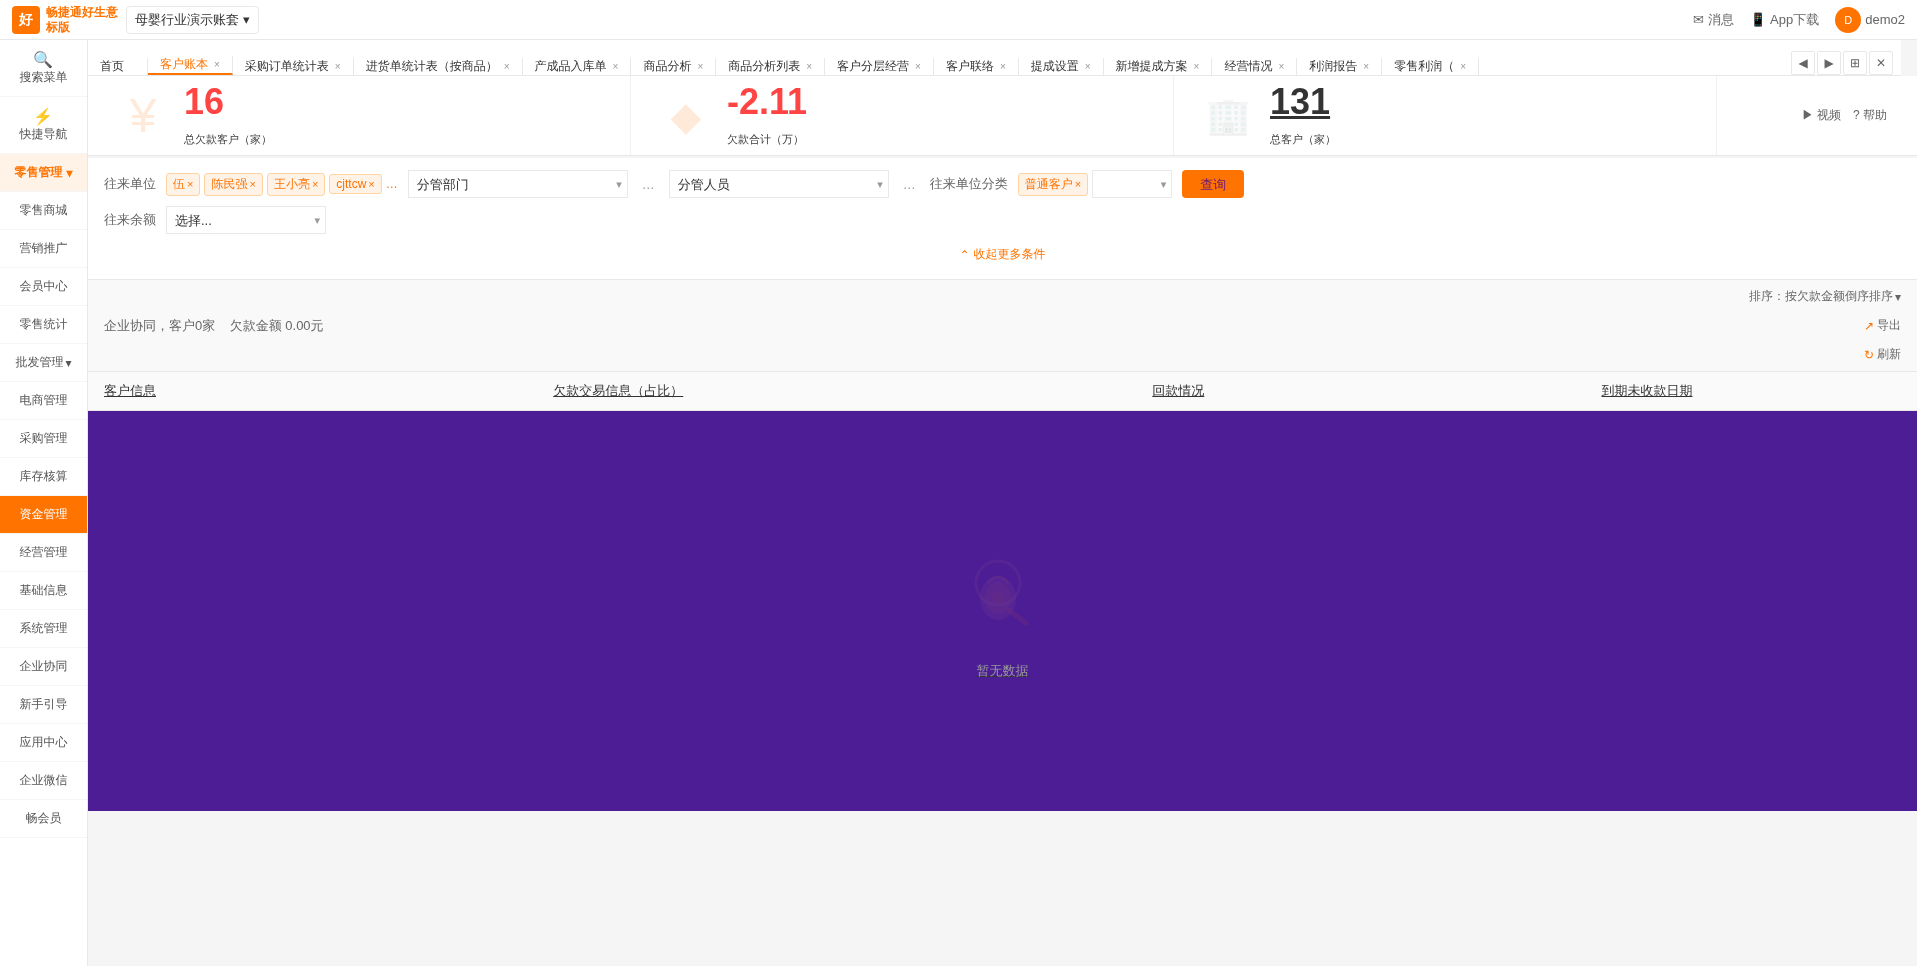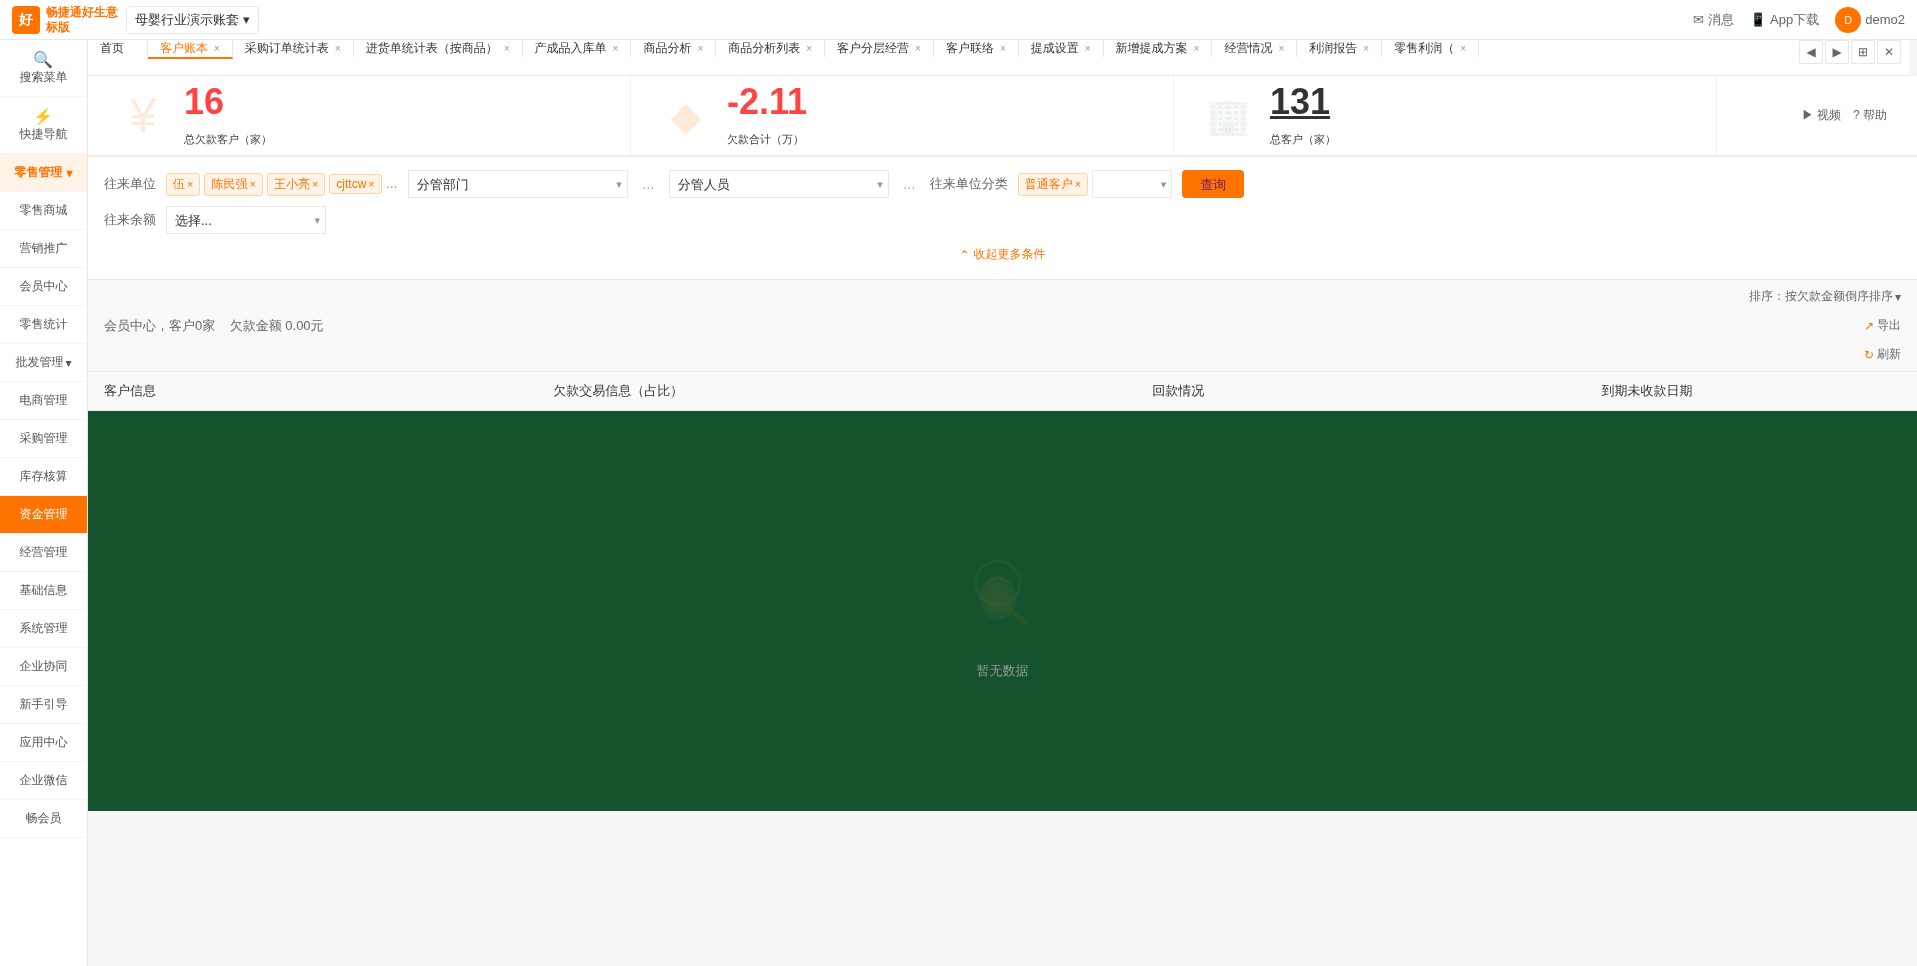--- a/index.html
+++ b/index.html
@@ -26,23 +26,23 @@
     .top-bar-right { display: flex; align-items: center; gap: 16px; font-size: 13px; color: #666; }
     .top-right-item { display: flex; align-items: center; gap: 4px; cursor: pointer; }
     .avatar { width: 26px; height: 26px; border-radius: 50%; background: #ff7300; display: flex; align-items: center; justify-content: center; color: #fff; font-size: 11px; }
 
     
     .nav-tabs {
       height: 36px;
       background: #fff;
       border-bottom: 1px solid #e8e8e8;
       display: flex;
-      align-items: flex-start;
+      align-items: flex-end;
       position: fixed;
-      top: 40px; left: 88px; right: 8px;
+      top: 40px; left: 88px; right: 16px;
       z-index: 99;
       overflow: hidden;
     }
     .nav-tab {
       display: flex;
       align-items: center;
       padding: 0 12px;
       font-size: 12px;
       color: #333;
       cursor: pointer;
@@ -176,22 +176,23 @@
       font-size: 13px;
       color: #666;
     }
     .result-bar-right { display: flex; align-items: flex-end; gap: 12px; flex-direction: column; }
     .sort-select { font-size: 12px; color: #666; cursor: pointer; display: flex; align-items: center; gap: 2px; }
     .action-btn { display: flex; align-items: center; gap: 3px; font-size: 12px; color: #666; cursor: pointer; }
     .action-btn .icon { color: #ff7300; }
 
     
     .data-table {
-      background: #14532d;
+      background: #4c1d95;
       width: 100%;
+      text-decoration: underline;
     }
     .table-header {
       display: grid;
       grid-template-columns: 3fr 4fr 3fr 2fr;
       padding: 10px 16px;
       background: #fafafa;
       border-bottom: 1px solid #e8e8e8;
       font-size: 13px;
       color: #333;
       font-weight: 500;
@@ -473,21 +474,21 @@
       </div>
     </div>
     <div class="collapse-row">
       <span>⌃</span>
       <span>收起更多条件</span>
     </div>
   </div>
 
   <div class="result-bar">
     <div>
-      <span>会员中心，客户0家</span>
+      <span>企业协同，客户0家</span>
       &nbsp;&nbsp;
       <span>欠款金额 0.00元</span>
     </div>
     <div class="result-bar-right">
       <div class="sort-select">
         <span>排序：按欠款金额倒序排序</span>
         <span>▾</span>
       </div>
       <div class="action-btn">
         <span class="icon">↗</span>

